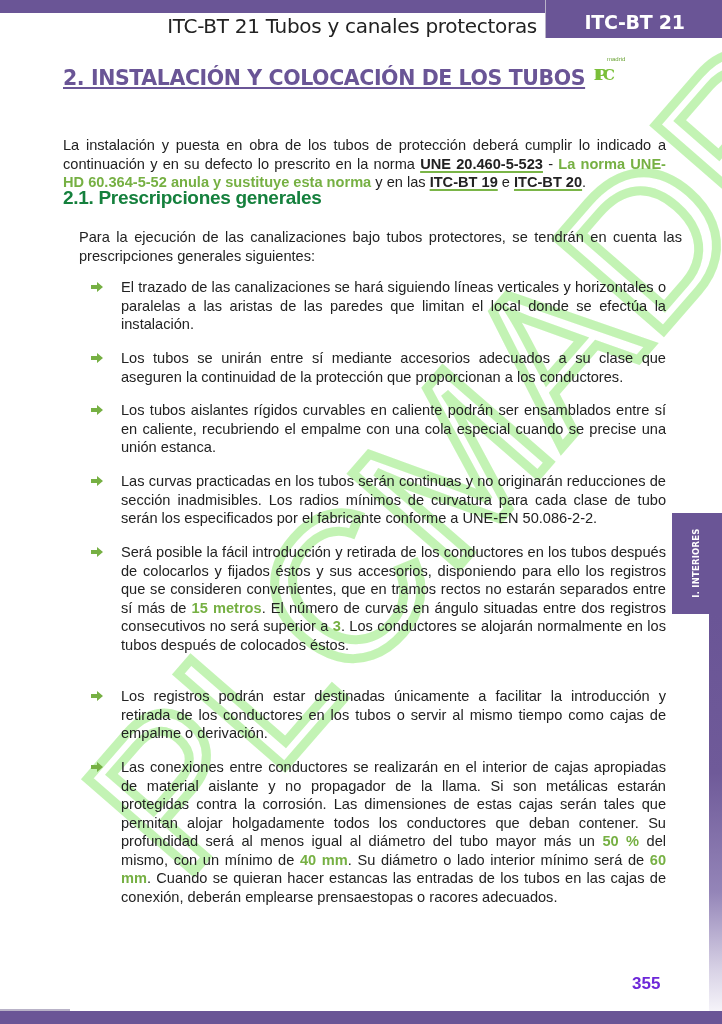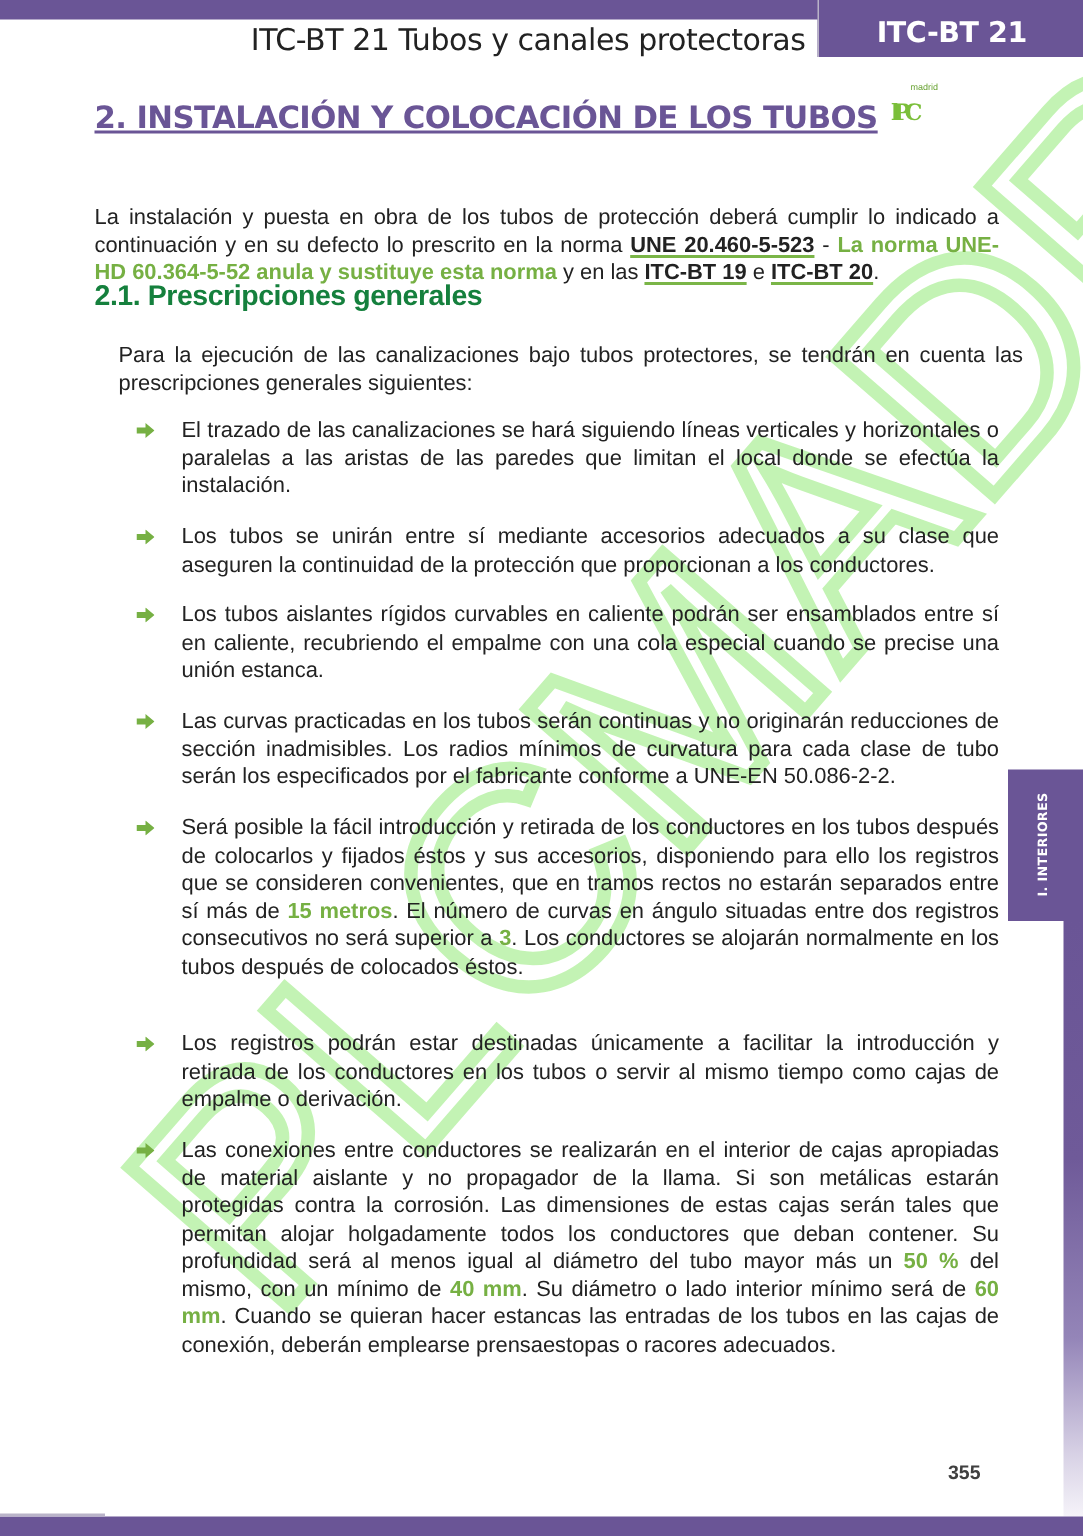--- a/index.html
+++ b/index.html
@@ -69,21 +69,21 @@
     .side-tab-label {
       position: absolute; left: 24px; top: 50px; transform: translate(-50%, -50%) rotate(-90deg);
       color: #fff; font-family: "DejaVu Sans", sans-serif; font-weight: bold; font-size: 8.5px;
       white-space: nowrap; letter-spacing: 0.2px;
     }
     .side-strip {
       position: absolute; left: 709px; top: 614px; width: 13px; height: 397px;
       background: linear-gradient(to bottom, #6a5596 0%, #6f5a99 40%, #9485b8 70%, #d9d3e6 90%, #f5f3f9 100%);
     }
     .page-number {
-      position: absolute; left: 632px; top: 974px; font-size: 13px; font-weight: bold; color: #404040;
+      position: absolute; left: 632px; top: 974px; font-size: 17px; font-weight: bold; color: #6d28d9;
     }
     .bottom-band { position: absolute; left: 0; top: 1011px; width: 722px; height: 13px; background: #6a5596; }
     .bottom-band .lip { position: absolute; left: 0; top: -2px; width: 70px; height: 2px; background: #b9b3c8; }
   </style>
 </head>
 <body>
 
 <div class="top-band"></div>
 <div class="header-title">ITC-BT 21 Tubos y canales protectoras</div>
 <div class="header-code">ITC-BT 21</div>

